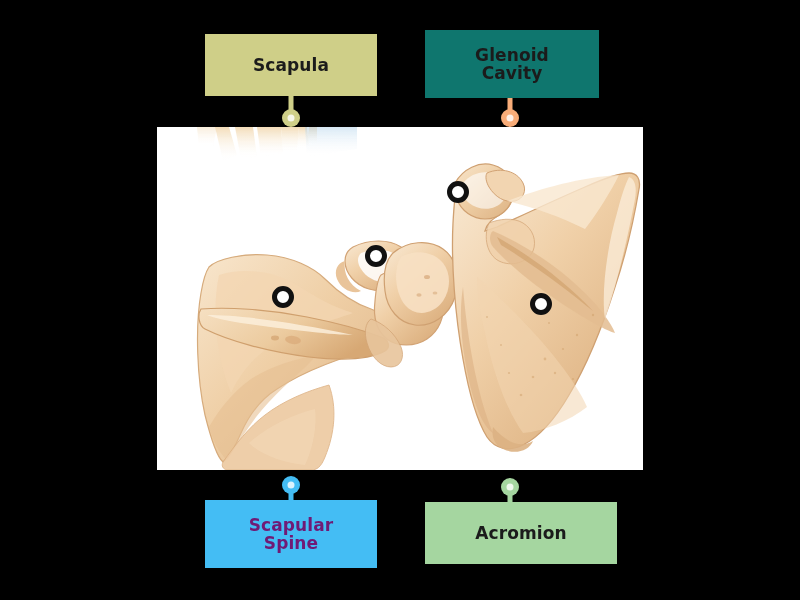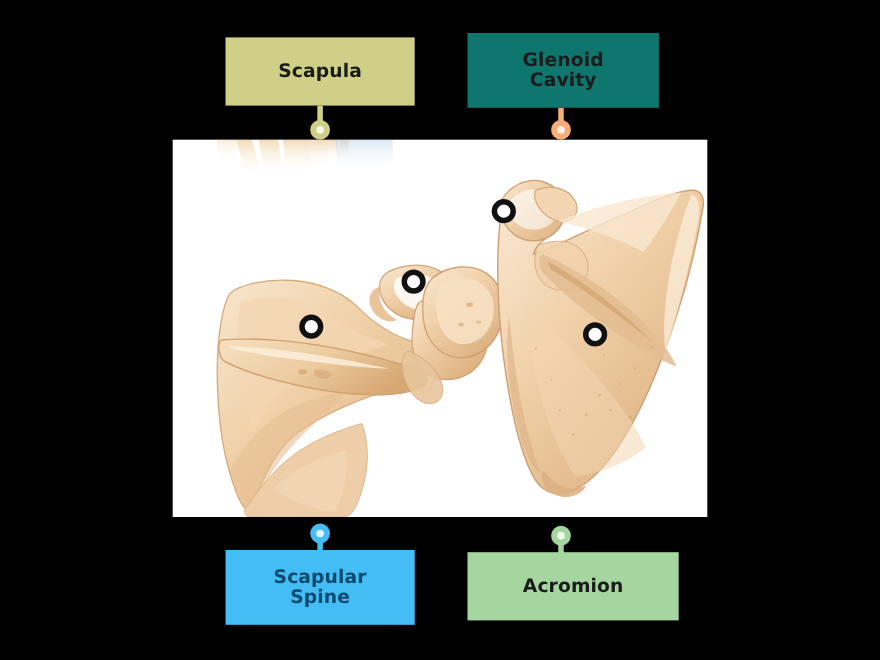--- a/index.html
+++ b/index.html
@@ -303,21 +303,21 @@
     <div class="stem" style="top:0; height:20px; background:#f8ac78;"></div>
     <div class="knob" style="top:11px; background:#f8ac78;"></div>
   </div>
   <div class="label-card" style="left:425px; top:30px; width:174px; height:68px; background:#0f766e; color:#1b1b1b;">Glenoid
 Cavity</div>
 
   <div class="connector" style="left:291px; top:476px; width:18px; height:26px; transform:translateX(-9px);">
     <div class="stem" style="top:8px; height:18px; background:#44bdf4;"></div>
     <div class="knob" style="top:0; background:#44bdf4;"></div>
   </div>
-  <div class="label-card" style="left:205px; top:500px; width:172px; height:68px; background:#44bdf4; color:#0c4a6e;">Scapular
+  <div class="label-card" style="left:205px; top:500px; width:172px; height:68px; background:#44bdf4; color:#701a75;">Scapular
 Spine</div>
 
   <div class="connector" style="left:510px; top:478px; width:18px; height:26px; transform:translateX(-9px);">
     <div class="stem" style="top:8px; height:18px; background:#a5d6a0;"></div>
     <div class="knob" style="top:0; background:#a5d6a0;"></div>
   </div>
   <div class="label-card" style="left:425px; top:502px; width:192px; height:62px; background:#a5d6a0; color:#1b1b1b;">Acromion</div>
 
   <div class="hotspot" style="left:283px; top:297px;"></div>
   <div class="hotspot" style="left:376px; top:256px;"></div>

